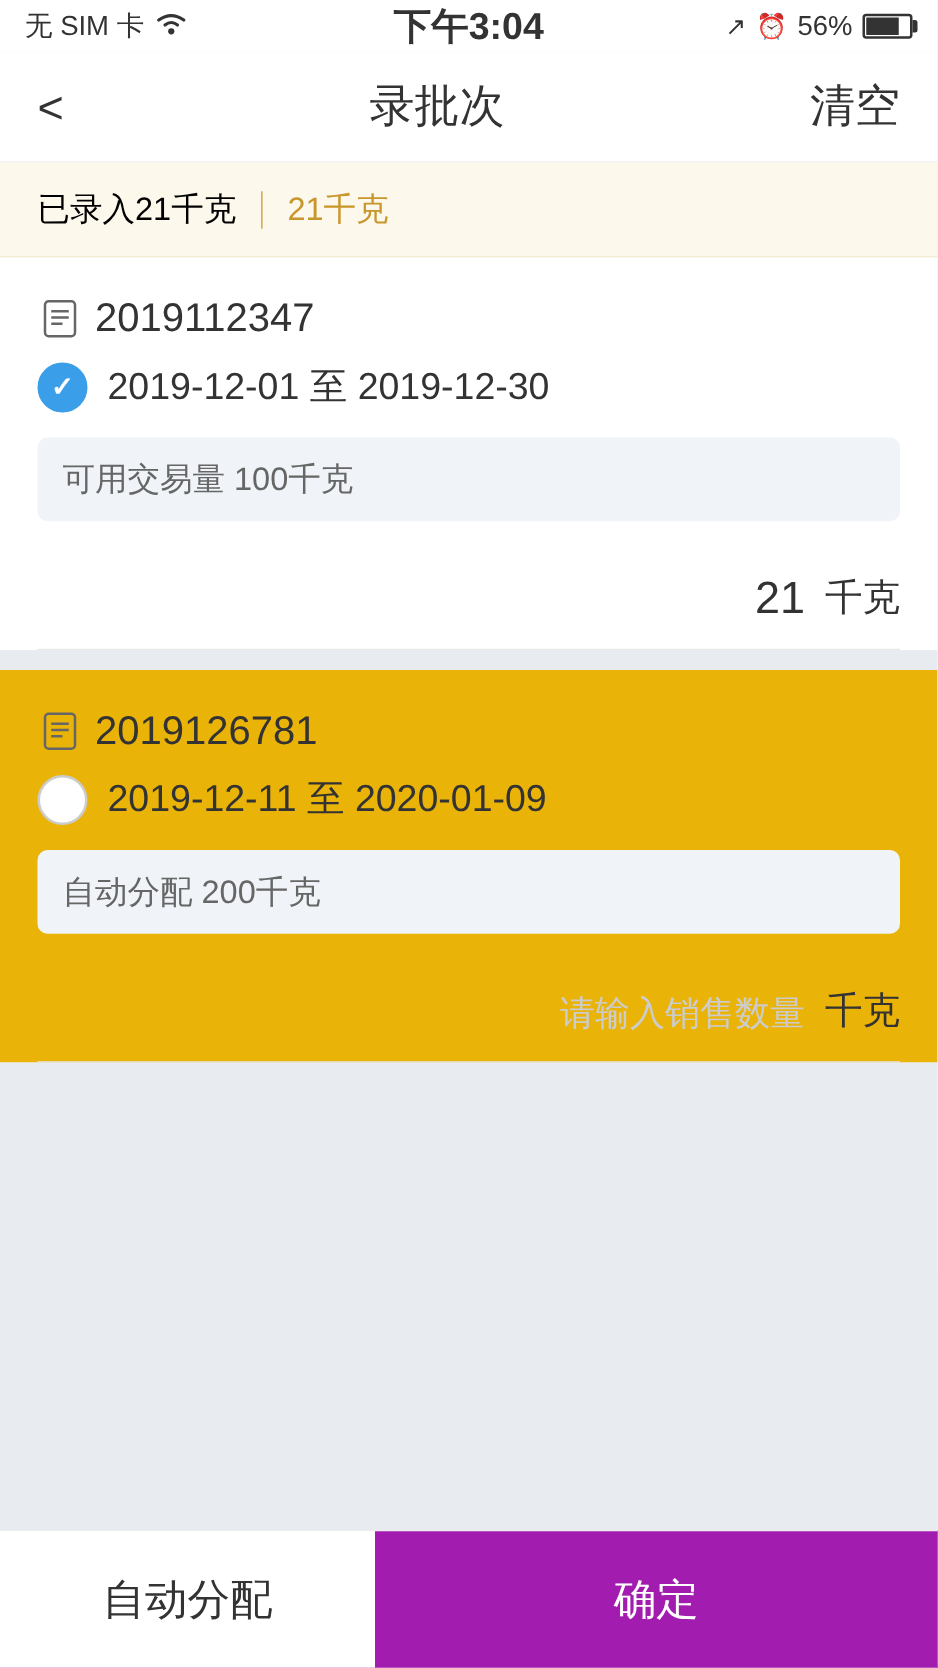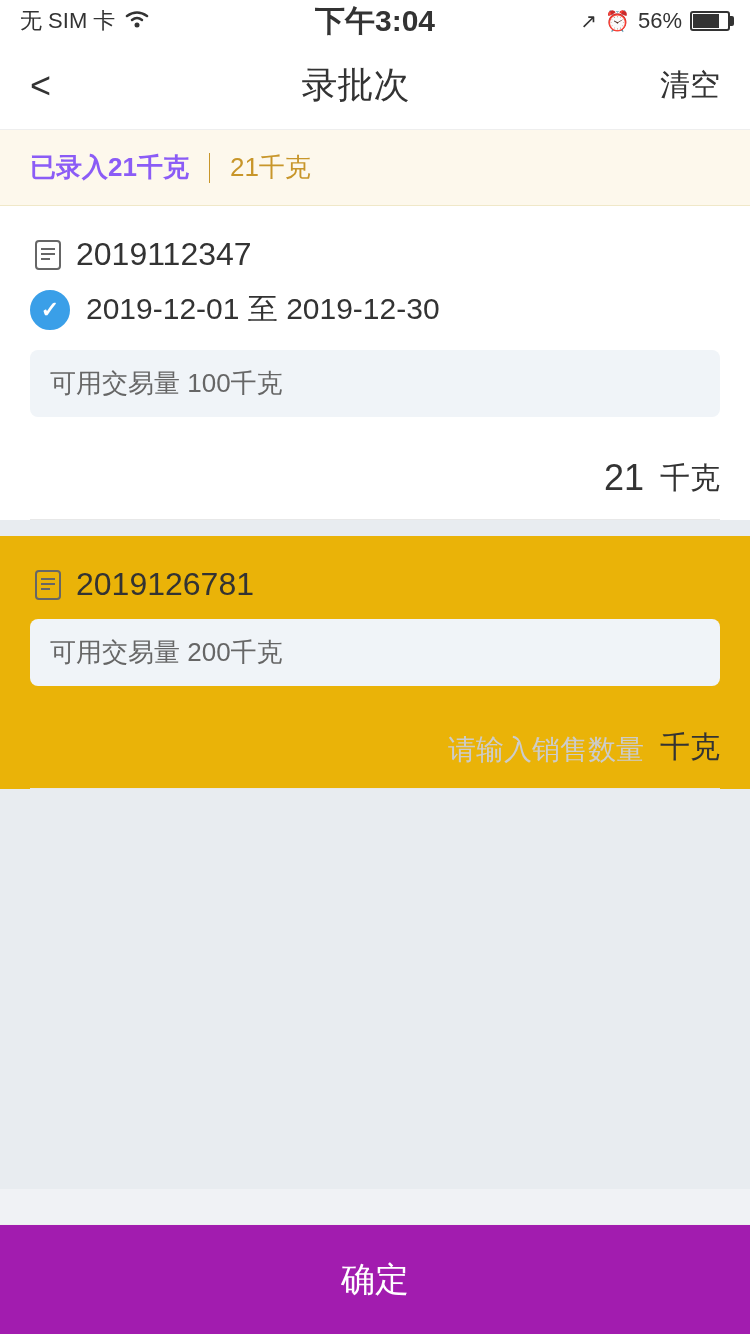--- a/index.html
+++ b/index.html
@@ -84,38 +84,37 @@
       font-size: 36px;
       color: #333;
       cursor: pointer;
     }
     .nav-title {
       font-size: 36px;
       font-weight: 500;
       color: #333;
     }
     .nav-clear {
-      font-size: 30px;
+      font-size: 36px;
       color: #333;
       cursor: pointer;
     }
 
     
     .info-banner {
       background: #fdf8ec;
       padding: 20px 30px;
       display: flex;
       align-items: center;
       gap: 20px;
       border-bottom: 1px solid #f0e8c8;
     }
     .info-banner-text {
       font-size: 26px;
-      color: #8b5cf6;
-      font-weight: bold;
+      color: #000000;
     }
     .info-banner-divider {
       width: 1px;
       height: 30px;
       background: #c8962a;
     }
     .info-banner-value {
       font-size: 26px;
       color: #c8962a;
     }
@@ -344,28 +343,33 @@
         <svg width="32" height="32" viewBox="0 0 32 32">
           <rect x="4" y="2" width="24" height="28" rx="3" fill="none" stroke="#666" stroke-width="2"></rect>
           <line x1="9" y1="10" x2="23" y2="10" stroke="#666" stroke-width="2"></line>
           <line x1="9" y1="15" x2="23" y2="15" stroke="#666" stroke-width="2"></line>
           <line x1="9" y1="20" x2="18" y2="20" stroke="#666" stroke-width="2"></line>
         </svg>
       </span>
       <span class="batch-id">2019126781</span>
     </div>
 
-
-    <div class="avail-qty-box">可用交易量 200千克</div>
+    <div class="batch-date-row">
+      <div class="radio-circle"></div>
+      <span class="batch-date">2019-12-11 至 2020-01-09</span>
+    </div>
+
+    <div class="avail-qty-box">自动分配 200千克</div>
 
     <div class="qty-input-row">
       <input class="qty-input" type="text" placeholder="请输入销售数量" style="">
       <span class="qty-unit">千克</span>
     </div>
   </div>
 
   <div class="footer-area"></div>
 
 </div>
 
 <div class="bottom-bar">
+  <button class="btn-auto">自动分配</button>
   <button class="btn-confirm">确定</button>
 </div>
 
 </body></html>

